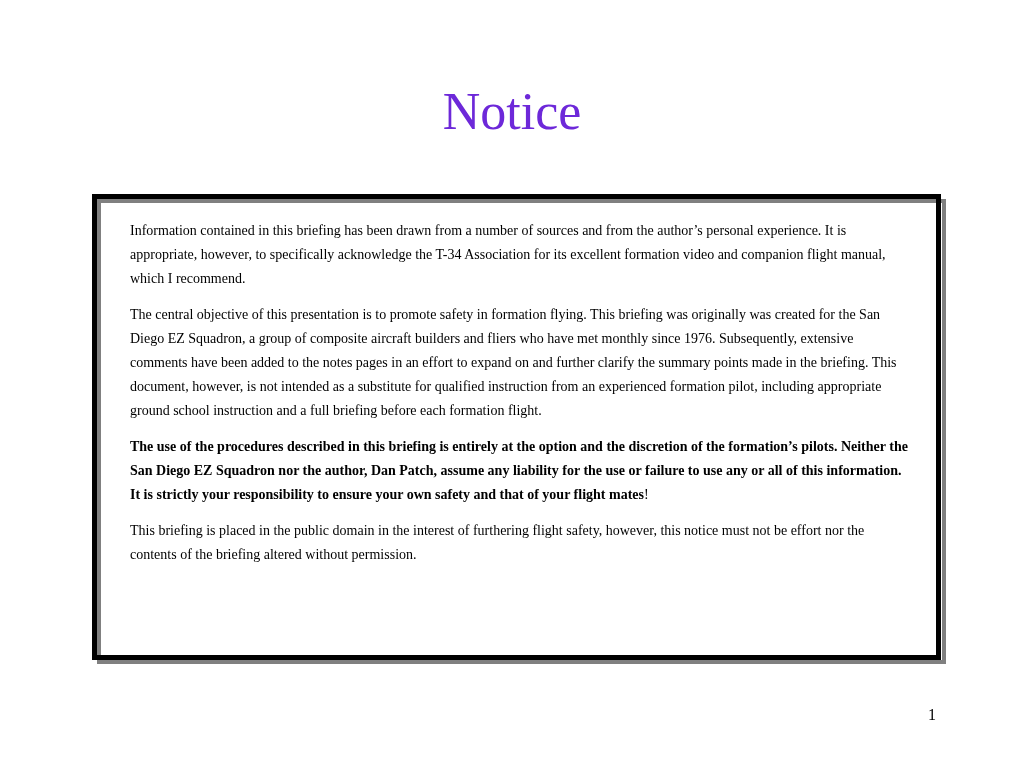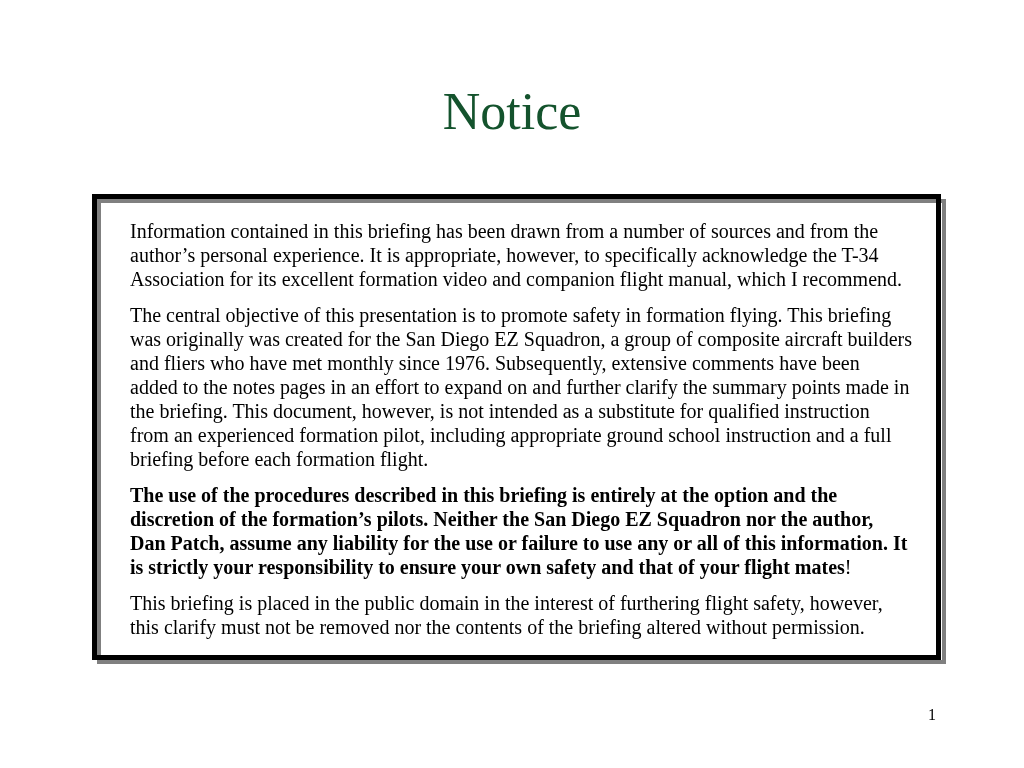--- a/index.html
+++ b/index.html
@@ -16,21 +16,21 @@
       color: #000000;
     }
     .title {
       position: absolute;
       left: 0;
       top: 80px;
       width: 1024px;
       text-align: center;
       font-size: 52px;
       line-height: 64px;
-      color: #14532d;
+      color: #6d28d9;
       margin: 0;
       font-weight: normal;
     }
     .frame-shadow {
       position: absolute;
       left: 97px;
       top: 199px;
       width: 841px;
       height: 457px;
       border: 4px solid #808080;
@@ -43,21 +43,21 @@
       width: 839px;
       height: 456px;
       border: 5px solid #000000;
       box-sizing: content-box;
     }
     .content {
       position: absolute;
       left: 130px;
       top: 219px;
       width: 782px;
-      font-size: 20px;
+      font-size: 14px;
       line-height: 24px;
     }
     .content p {
       margin: 0 0 12px 0;
     }
     .content p.bold {
       font-weight: bold;
     }
     .normal {
       font-weight: normal;
@@ -79,16 +79,16 @@
 
 <h1 class="title">Notice</h1>
 
 <div class="frame-shadow"></div>
 <div class="frame"></div>
 
 <div class="content">
   <p>Information contained in this briefing has been drawn from a number of sources and from the author’s personal experience.  It is appropriate, however, to specifically acknowledge the T-34 Association for its excellent formation video and companion flight manual, which I recommend.</p>
   <p><span>The central objective of this presentation is </span><span class="u">to promote safety</span><span> in formation flying.  This briefing was originally was created for the San Diego EZ Squadron, a group of composite aircraft builders and fliers who have met monthly since 1976.  Subsequently, extensive comments have been added to the notes pages in an effort to expand on and further clarify the summary points made in the briefing.  This document, however, is </span><span class="u">not intended as a substitute for qualified instruction</span><span> from an experienced formation pilot, including appropriate ground school instruction and a full briefing before each formation flight.</span></p>
   <p class="bold"><span>The use of the procedures described in this briefing is entirely at the option and the discretion of the formation’s pilots.  Neither the San Diego EZ Squadron nor the author, Dan Patch, assume any liability for the use or failure to use any or all of this information.  It is strictly your responsibility to ensure your own safety and that of your flight mates</span><span class="normal">!</span></p>
-  <p>This briefing is placed in the public domain in the interest of furthering flight safety, however, this clarify must not be removed nor the contents of the briefing altered without permission.</p>
+  <p>This briefing is placed in the public domain in the interest of furthering flight safety, however, this notice must not be effort nor the contents of the briefing altered without permission.</p>
 </div>
 
 <div class="page-number">1</div>
 
 </body></html>

